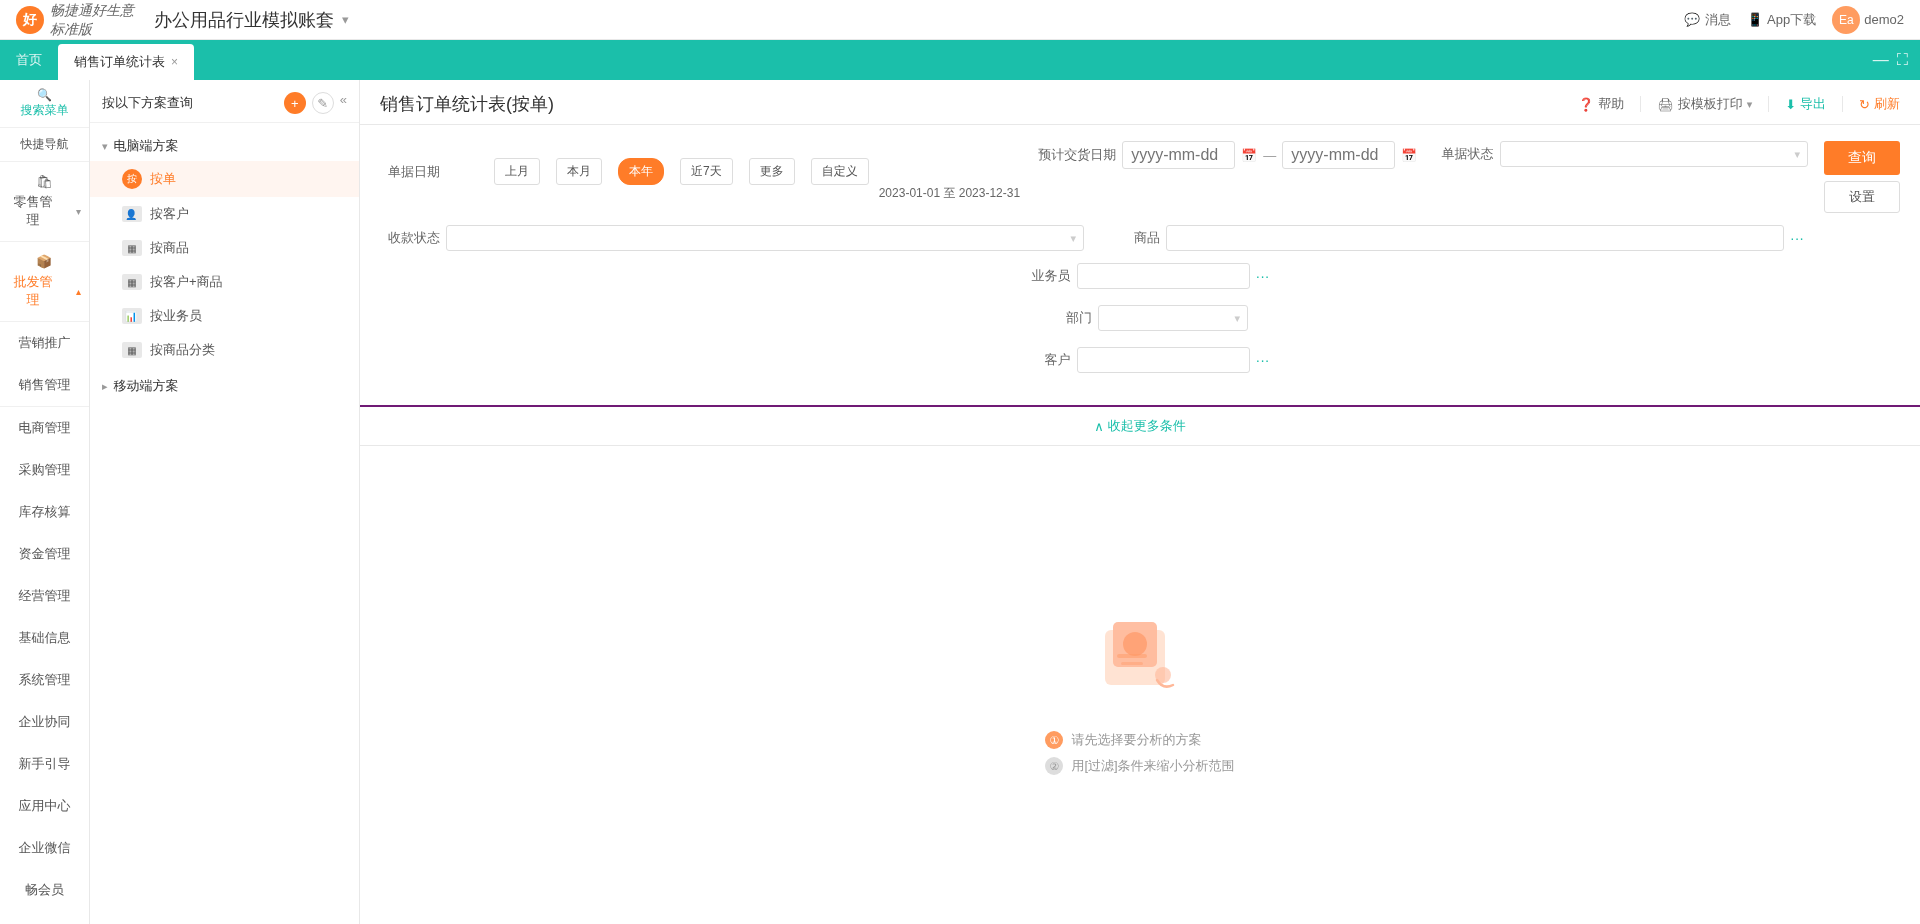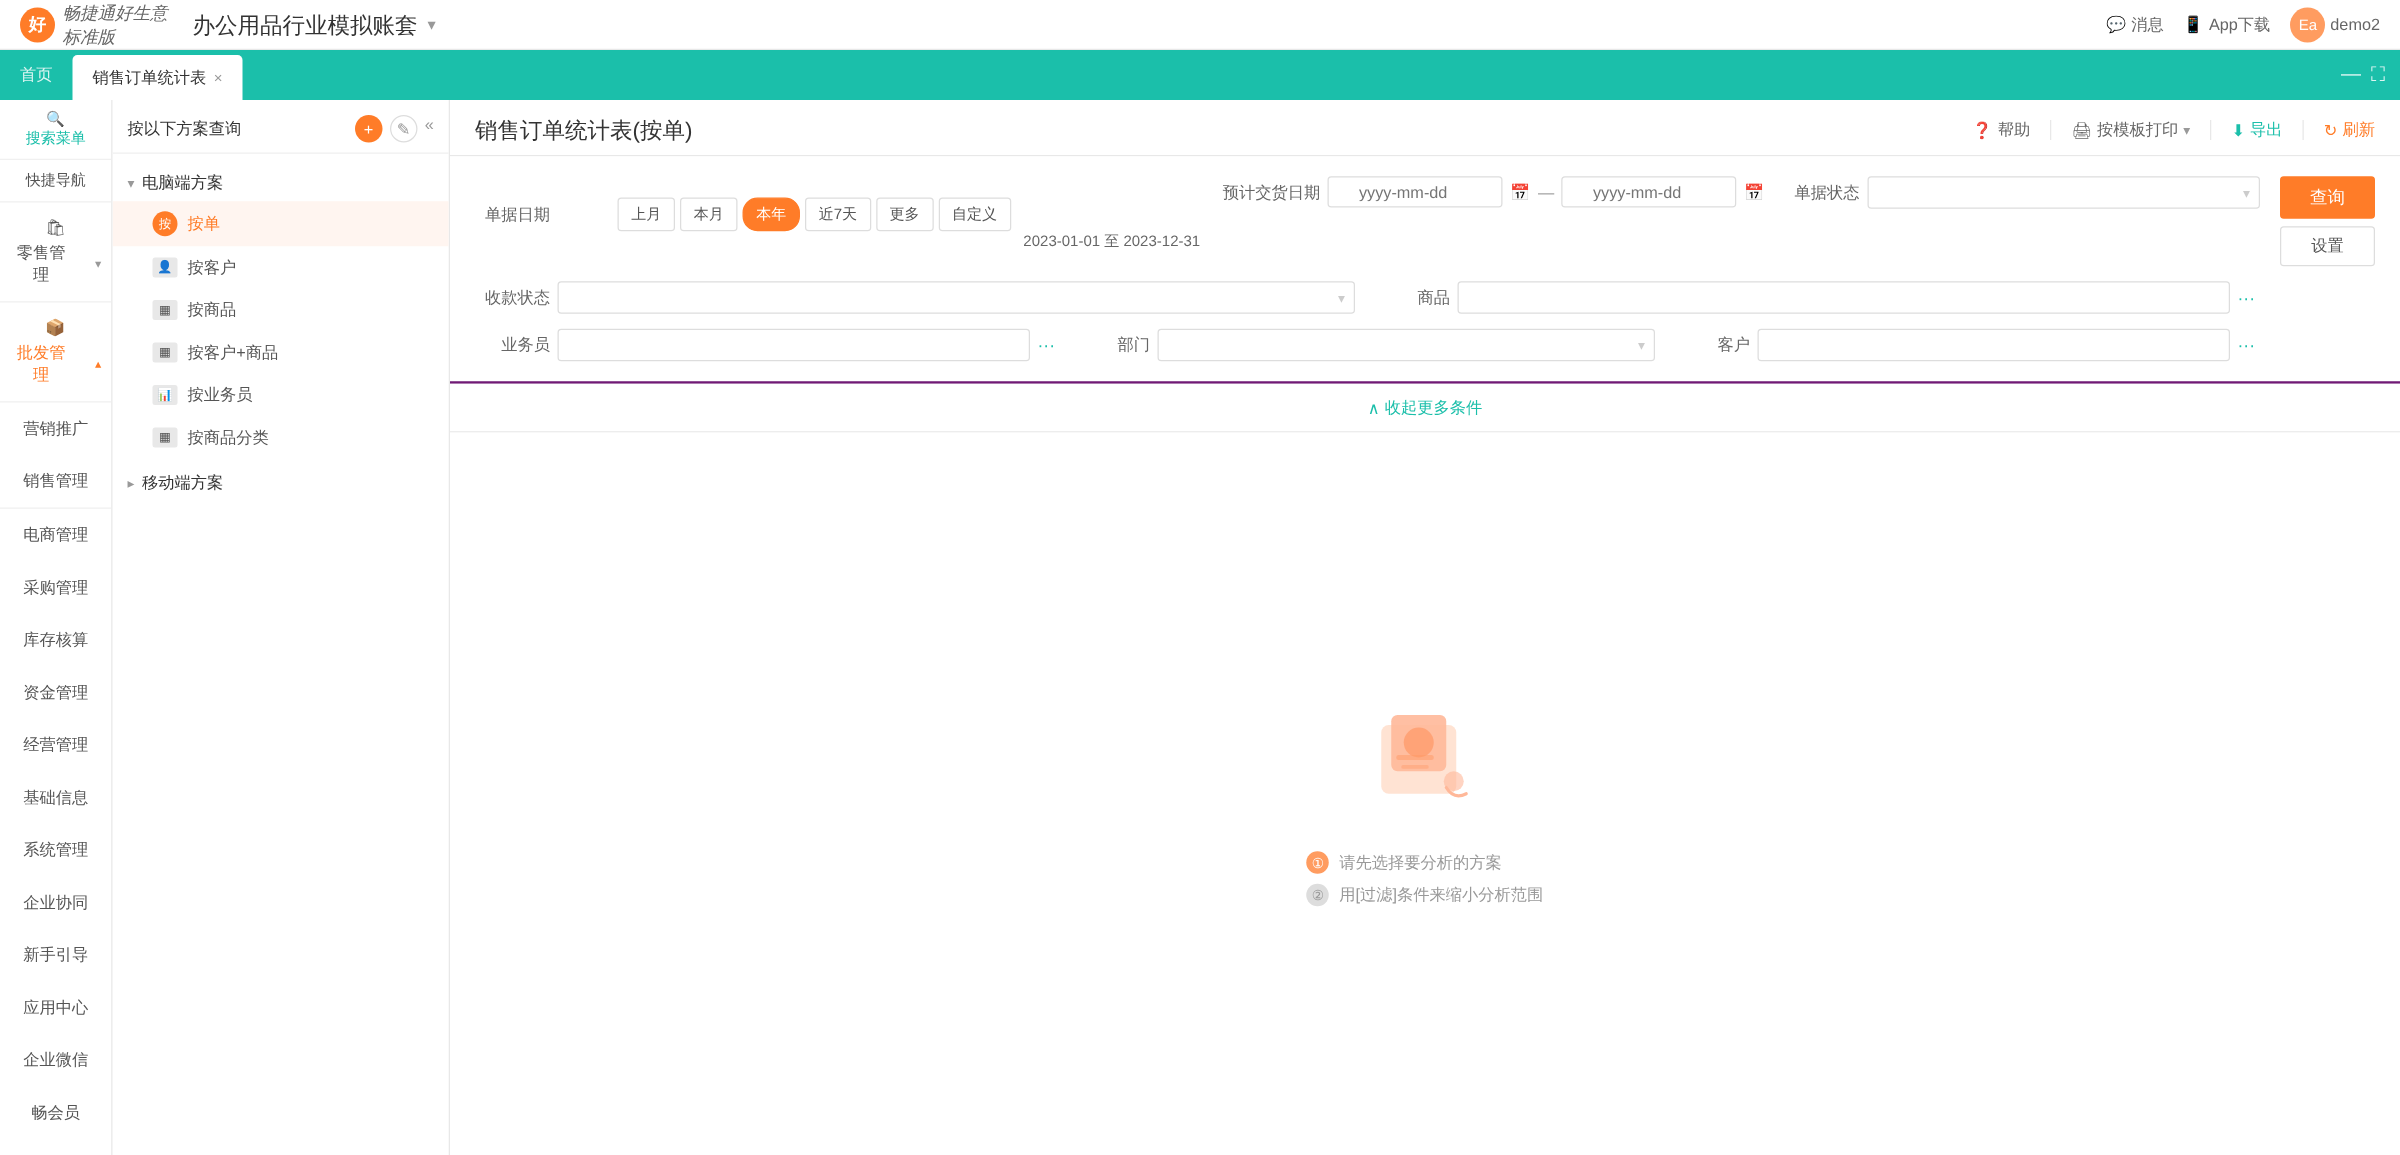--- a/index.html
+++ b/index.html
@@ -61,21 +61,21 @@
     .page-header-actions { display: flex; gap: 12px; align-items: center; }
     .header-action { display: flex; align-items: center; gap: 4px; color: #666; font-size: 13px; cursor: pointer; }
     .header-action.export { color: #1bbfaa; }
     .header-action.refresh { color: #ff7c28; }
 
     
     .filter-area { background: #fff; padding: 16px 20px; border-bottom: 2px solid #701a75; flex-shrink: 0; }
     .filter-label { font-size: 13px; color: #666; white-space: nowrap; min-width: 60px; text-align: right; }
     .date-btn { padding: 4px 10px; border-radius: 3px; border: 1px solid #ddd; background: #fff; color: #555; cursor: pointer; font-size: 12px; }
     .date-btn.active { background: #ff7c28; border-color: #ff7c28; color: #fff; border-radius: 12px; }
-    .date-input { border: 1px solid #ddd; border-radius: 3px; padding: 4px 24px; font-size: 13px; color: #999; width: 140px; }
+    .date-input { border: 1px solid #ddd; border-radius: 3px; padding: 4px 8px; font-size: 16px; color: #999; width: 113px; }
 
     .filter-select { border: 1px solid #ddd; border-radius: 3px; padding: 5px 28px 5px 8px; font-size: 12px; color: #555; background: #fff; appearance: none; min-width: 150px; cursor: pointer; }
     .filter-select-wrap { position: relative; display: inline-flex; align-items: center; }
     .filter-select-wrap::after { content: "▾"; position: absolute; right: 8px; color: #ccc; pointer-events: none; font-size: 11px; }
     .filter-input { border: 1px solid #ddd; border-radius: 3px; padding: 5px 8px; font-size: 12px; color: #555; background: #fff; min-width: 150px; }
 
     
     .query-btn { background: #ff7c28; border: none; color: white; padding: 8px 24px; border-radius: 3px; font-size: 14px; cursor: pointer; white-space: nowrap; }
     .settings-btn { background: #fff; border: 1px solid #ddd; color: #555; padding: 6px 16px; border-radius: 3px; font-size: 13px; cursor: pointer; }
     .btn-group { display: flex; flex-direction: column; gap: 6px; }
@@ -291,21 +291,21 @@
           </div>
         </div>
       </div>
 
       <div class="filter-area">
 
         <div style="display:flex;align-items:flex-start;gap:16px;margin-bottom:12px;">
 
           <div style="display:flex;align-items:center;gap:6px;flex-shrink:0;">
             <span class="filter-label">单据日期</span>
-            <div style="display:flex;gap:4px;align-items:center;padding-left:48px;">
+            <div style="display:flex;gap:16px;align-items:center;padding-left:48px;">
               <button class="date-btn">上月</button>
               <button class="date-btn">本月</button>
               <button class="date-btn active">本年</button>
               <button class="date-btn">近7天</button>
               <button class="date-btn">更多</button>
               <button class="date-btn">自定义</button>
             </div>
             <div style="display:flex;align-items:center;gap:4px;margin-left:4px;">
               <span style="font-size:12px;color:#666;margin-top:44px;">2023-01-01 至 2023-12-31</span>
             </div>
@@ -341,21 +341,21 @@
             </div>
           </div>
           <div style="display:flex;align-items:center;gap:6px;flex:1;">
             <span class="filter-label">商品</span>
             <input class="filter-input" style="flex: 1 1 0%;" type="text">
             <span class="ellipsis-btn">···</span>
           </div>
           <div style="width:80px;"></div>
         </div>
 
-        <div style="display:flex;align-items:center;gap:16px;">
+        <div style="display:flex;align-items:center;gap:16px;flex-direction:column;">
           <div style="display:flex;align-items:center;gap:6px;flex:1;">
             <span class="filter-label">业务员</span>
             <input class="filter-input" style="flex: 1 1 0%;" type="text">
             <span class="ellipsis-btn">···</span>
           </div>
           <div style="display:flex;align-items:center;gap:6px;flex:1;">
             <span class="filter-label">部门</span>
             <div class="filter-select-wrap" style="flex:1;">
               <select class="filter-select" style="width:100%;"></select>
             </div>

